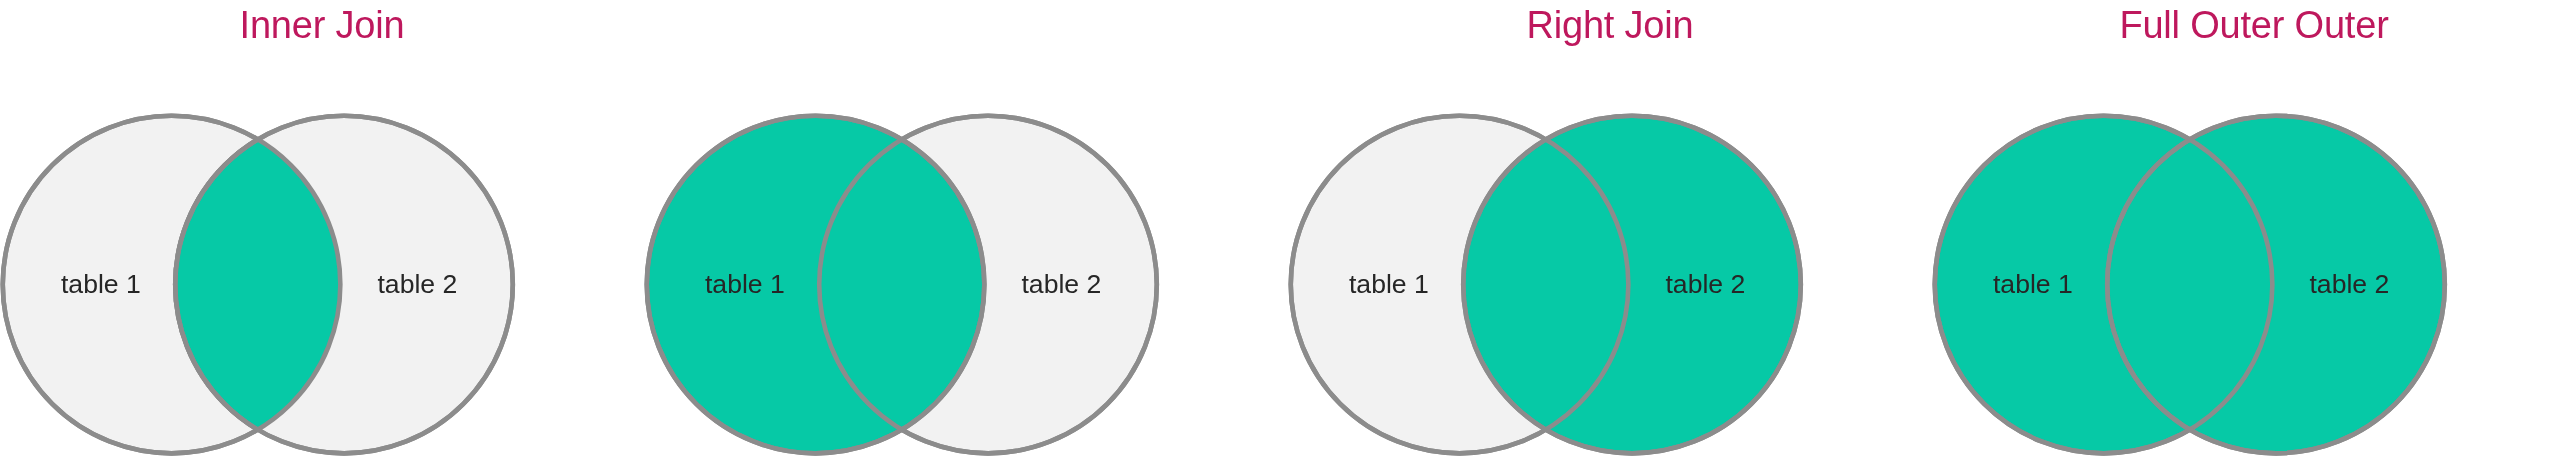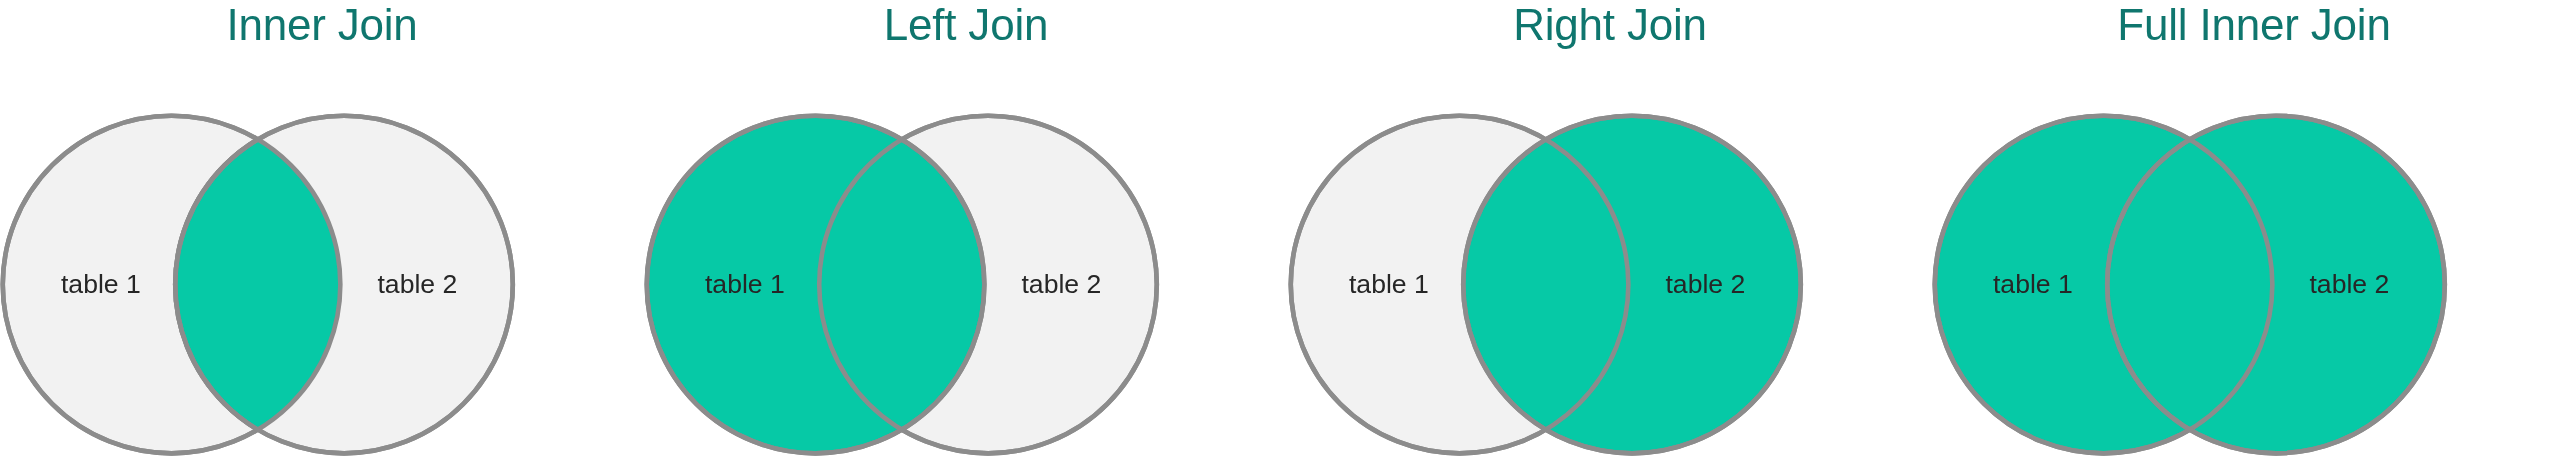--- a/index.html
+++ b/index.html
@@ -31,24 +31,24 @@
     flex: 0 0 644px;
   }
 
   .panel-title {
     position: absolute;
     top: 1.8px;
     left: 0;
     width: 644px;
     text-align: center;
     font-family: "Liberation Sans", sans-serif;
-    font-size: 44px;
+    font-size: 38px;
     font-weight: 400;
     letter-spacing: -0.2px;
-    color: #0f766e;
+    color: #be185d;
     line-height: 46px;
     white-space: nowrap;
   }
 
   .venn-wrap {
     position: absolute;
     top: 0;
     left: 0;
     width: 644px;
     height: 434px;
@@ -94,21 +94,20 @@
 
         <circle cx="187" cy="310" r="184" fill="none" stroke="#8C8C8C" stroke-width="5"></circle>
         <circle cx="375" cy="310" r="184" fill="none" stroke="#8C8C8C" stroke-width="5"></circle>
         <text class="venn-label" x="110" y="312">table 1</text>
         <text class="venn-label" x="455" y="312">table 2</text>
       </svg>
     </div>
   </div>
 
   <div class="panel">
-    <div class="panel-title">Left Join</div>
     <div class="venn-wrap">
       <svg class="venn-svg" viewBox="0 0 702 500" xmlns="http://www.w3.org/2000/svg">
         <circle cx="375" cy="310" r="184" fill="#F2F2F2" stroke="#8C8C8C" stroke-width="5"></circle>
         <circle cx="187" cy="310" r="184" fill="#06C9A6" stroke="#8C8C8C" stroke-width="5"></circle>
         <circle cx="375" cy="310" r="184" fill="none" stroke="#8C8C8C" stroke-width="5"></circle>
         <circle cx="187" cy="310" r="184" fill="none" stroke="#8C8C8C" stroke-width="5"></circle>
         <text class="venn-label" x="110" y="312">table 1</text>
         <text class="venn-label" x="455" y="312">table 2</text>
       </svg>
     </div>
@@ -122,21 +121,21 @@
         <circle cx="375" cy="310" r="184" fill="#06C9A6" stroke="#8C8C8C" stroke-width="5"></circle>
         <circle cx="187" cy="310" r="184" fill="none" stroke="#8C8C8C" stroke-width="5"></circle>
         <circle cx="375" cy="310" r="184" fill="none" stroke="#8C8C8C" stroke-width="5"></circle>
         <text class="venn-label" x="110" y="312">table 1</text>
         <text class="venn-label" x="455" y="312">table 2</text>
       </svg>
     </div>
   </div>
 
   <div class="panel">
-    <div class="panel-title">Full Inner Join</div>
+    <div class="panel-title">Full Outer Outer</div>
     <div class="venn-wrap">
       <svg class="venn-svg" viewBox="0 0 702 500" xmlns="http://www.w3.org/2000/svg">
         <circle cx="187" cy="310" r="184" fill="#06C9A6" stroke="#8C8C8C" stroke-width="5"></circle>
         <circle cx="375" cy="310" r="184" fill="#06C9A6" stroke="#8C8C8C" stroke-width="5"></circle>
         <circle cx="187" cy="310" r="184" fill="none" stroke="#8C8C8C" stroke-width="5"></circle>
         <circle cx="375" cy="310" r="184" fill="none" stroke="#8C8C8C" stroke-width="5"></circle>
         <text class="venn-label" x="110" y="312">table 1</text>
         <text class="venn-label" x="455" y="312">table 2</text>
       </svg>
     </div>

